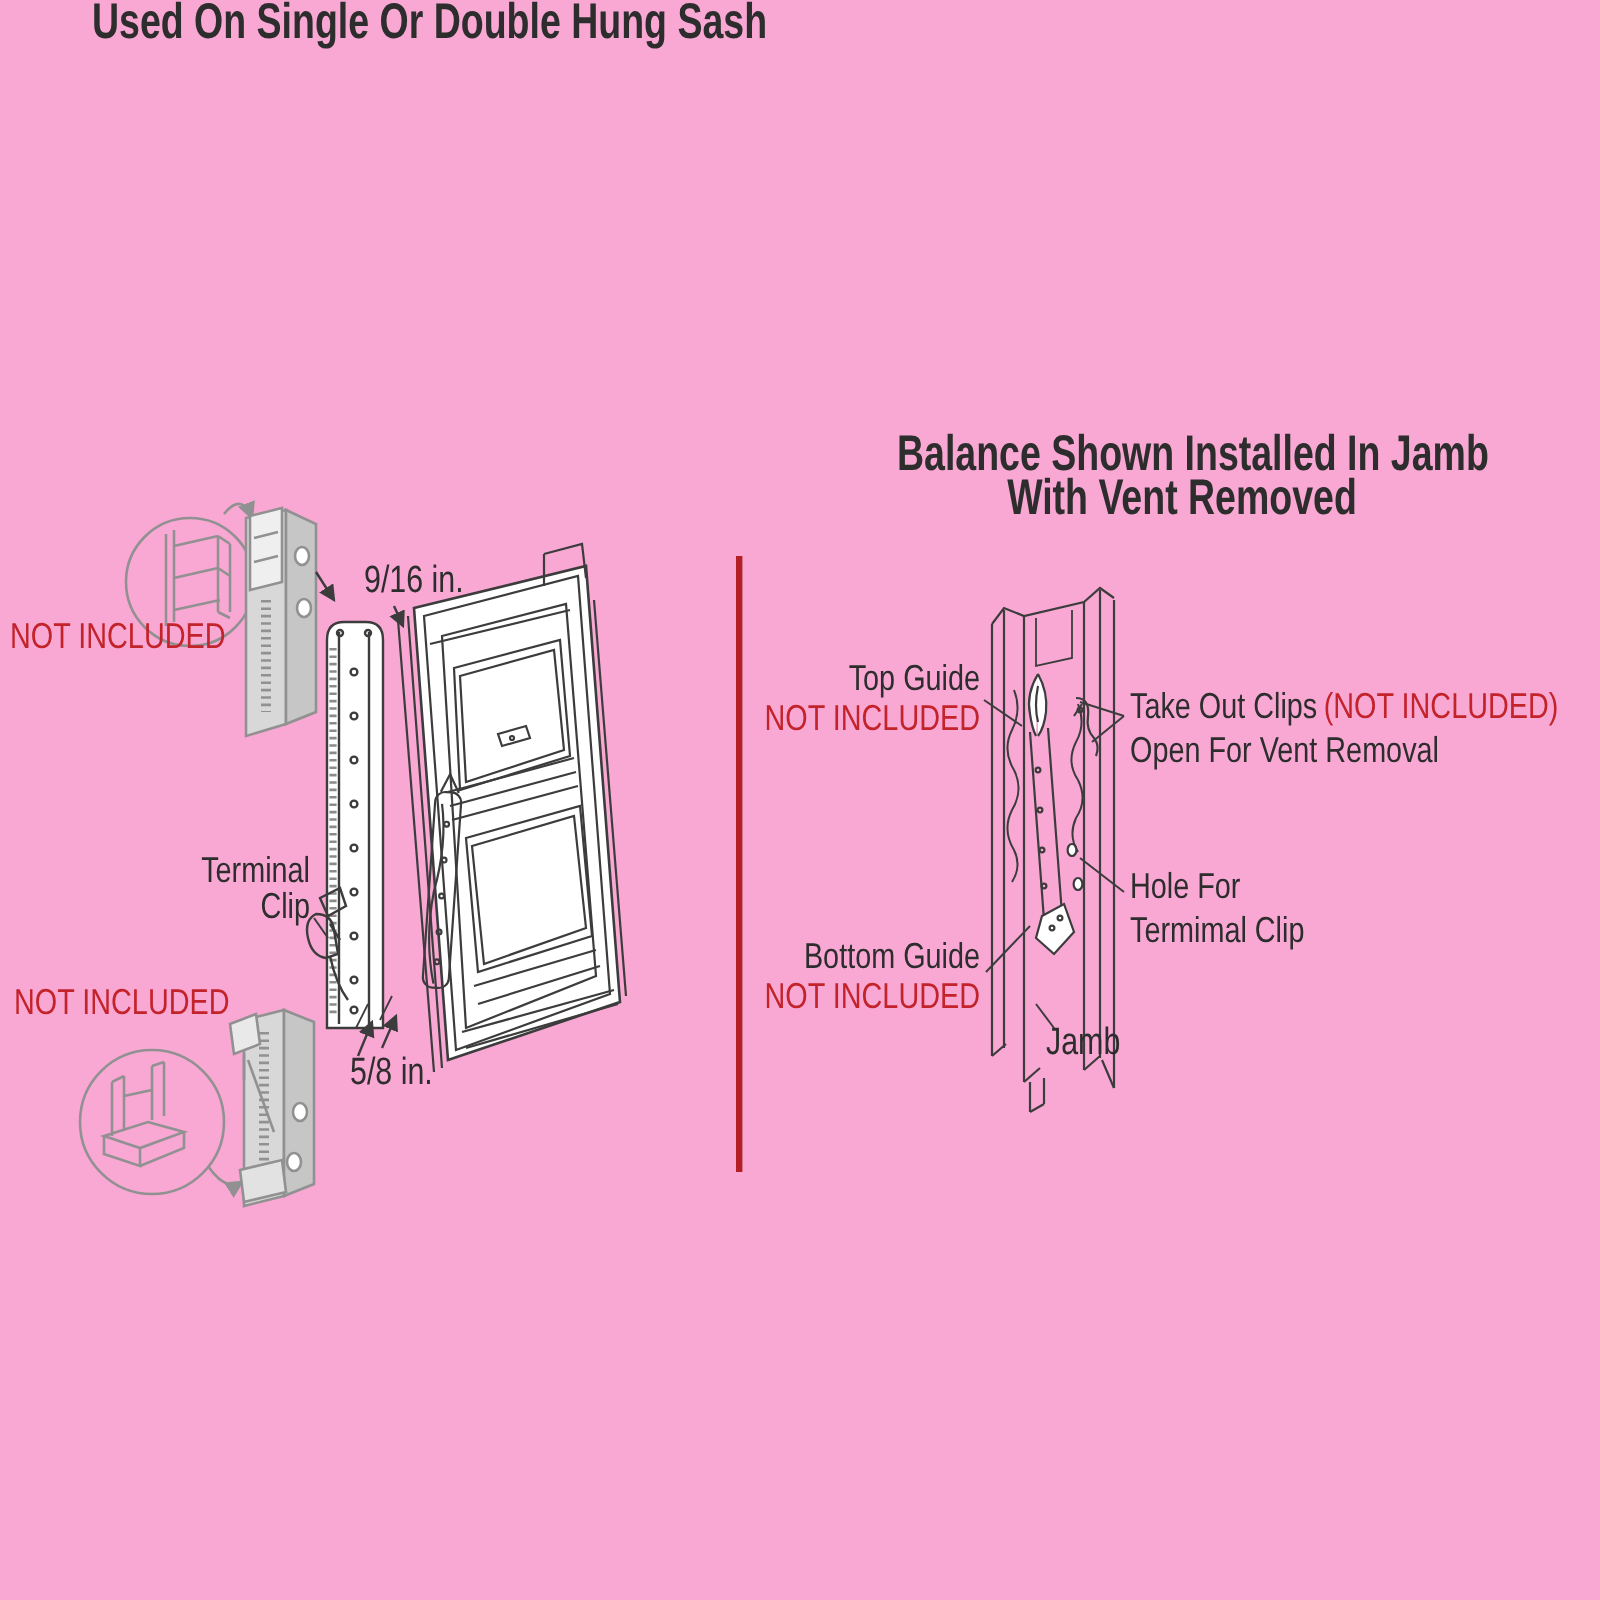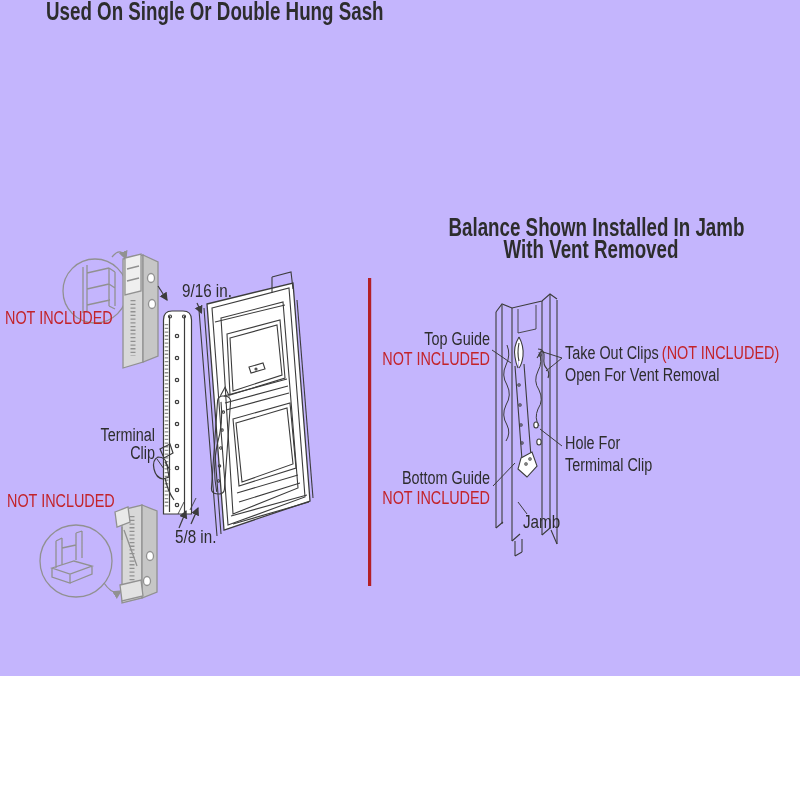--- a/index.html
+++ b/index.html
@@ -1,16 +1,16 @@
 <!DOCTYPE html>
 <html><head>
 <meta charset="utf-8">
 <style>
   html,body{margin:0;padding:0;background:#fff;}
-  .stage{position:relative;width:800px;height:676px;background:#c4b5fd;overflow:hidden;
+  .stage{position:relative;width:800px;height:800px;background:#f9a8d4;overflow:hidden;
          font-family:"Liberation Sans",sans-serif;}
   .art{position:absolute;left:0;top:0;}
   .t{position:absolute;color:#2d2d2d;white-space:nowrap;}
   .cond{transform:scaleX(0.8);}
   .o-left{transform-origin:0 0;}
   .o-right{transform-origin:100% 0;}
   .o-center{transform-origin:50% 0;}
   .title{font-size:25px;font-weight:bold;line-height:22px;transform:scaleX(0.75);letter-spacing:0;}
   .lbl{font-size:18px;line-height:19.5px;}
   .lbl2{font-size:18px;line-height:21.5px;}

